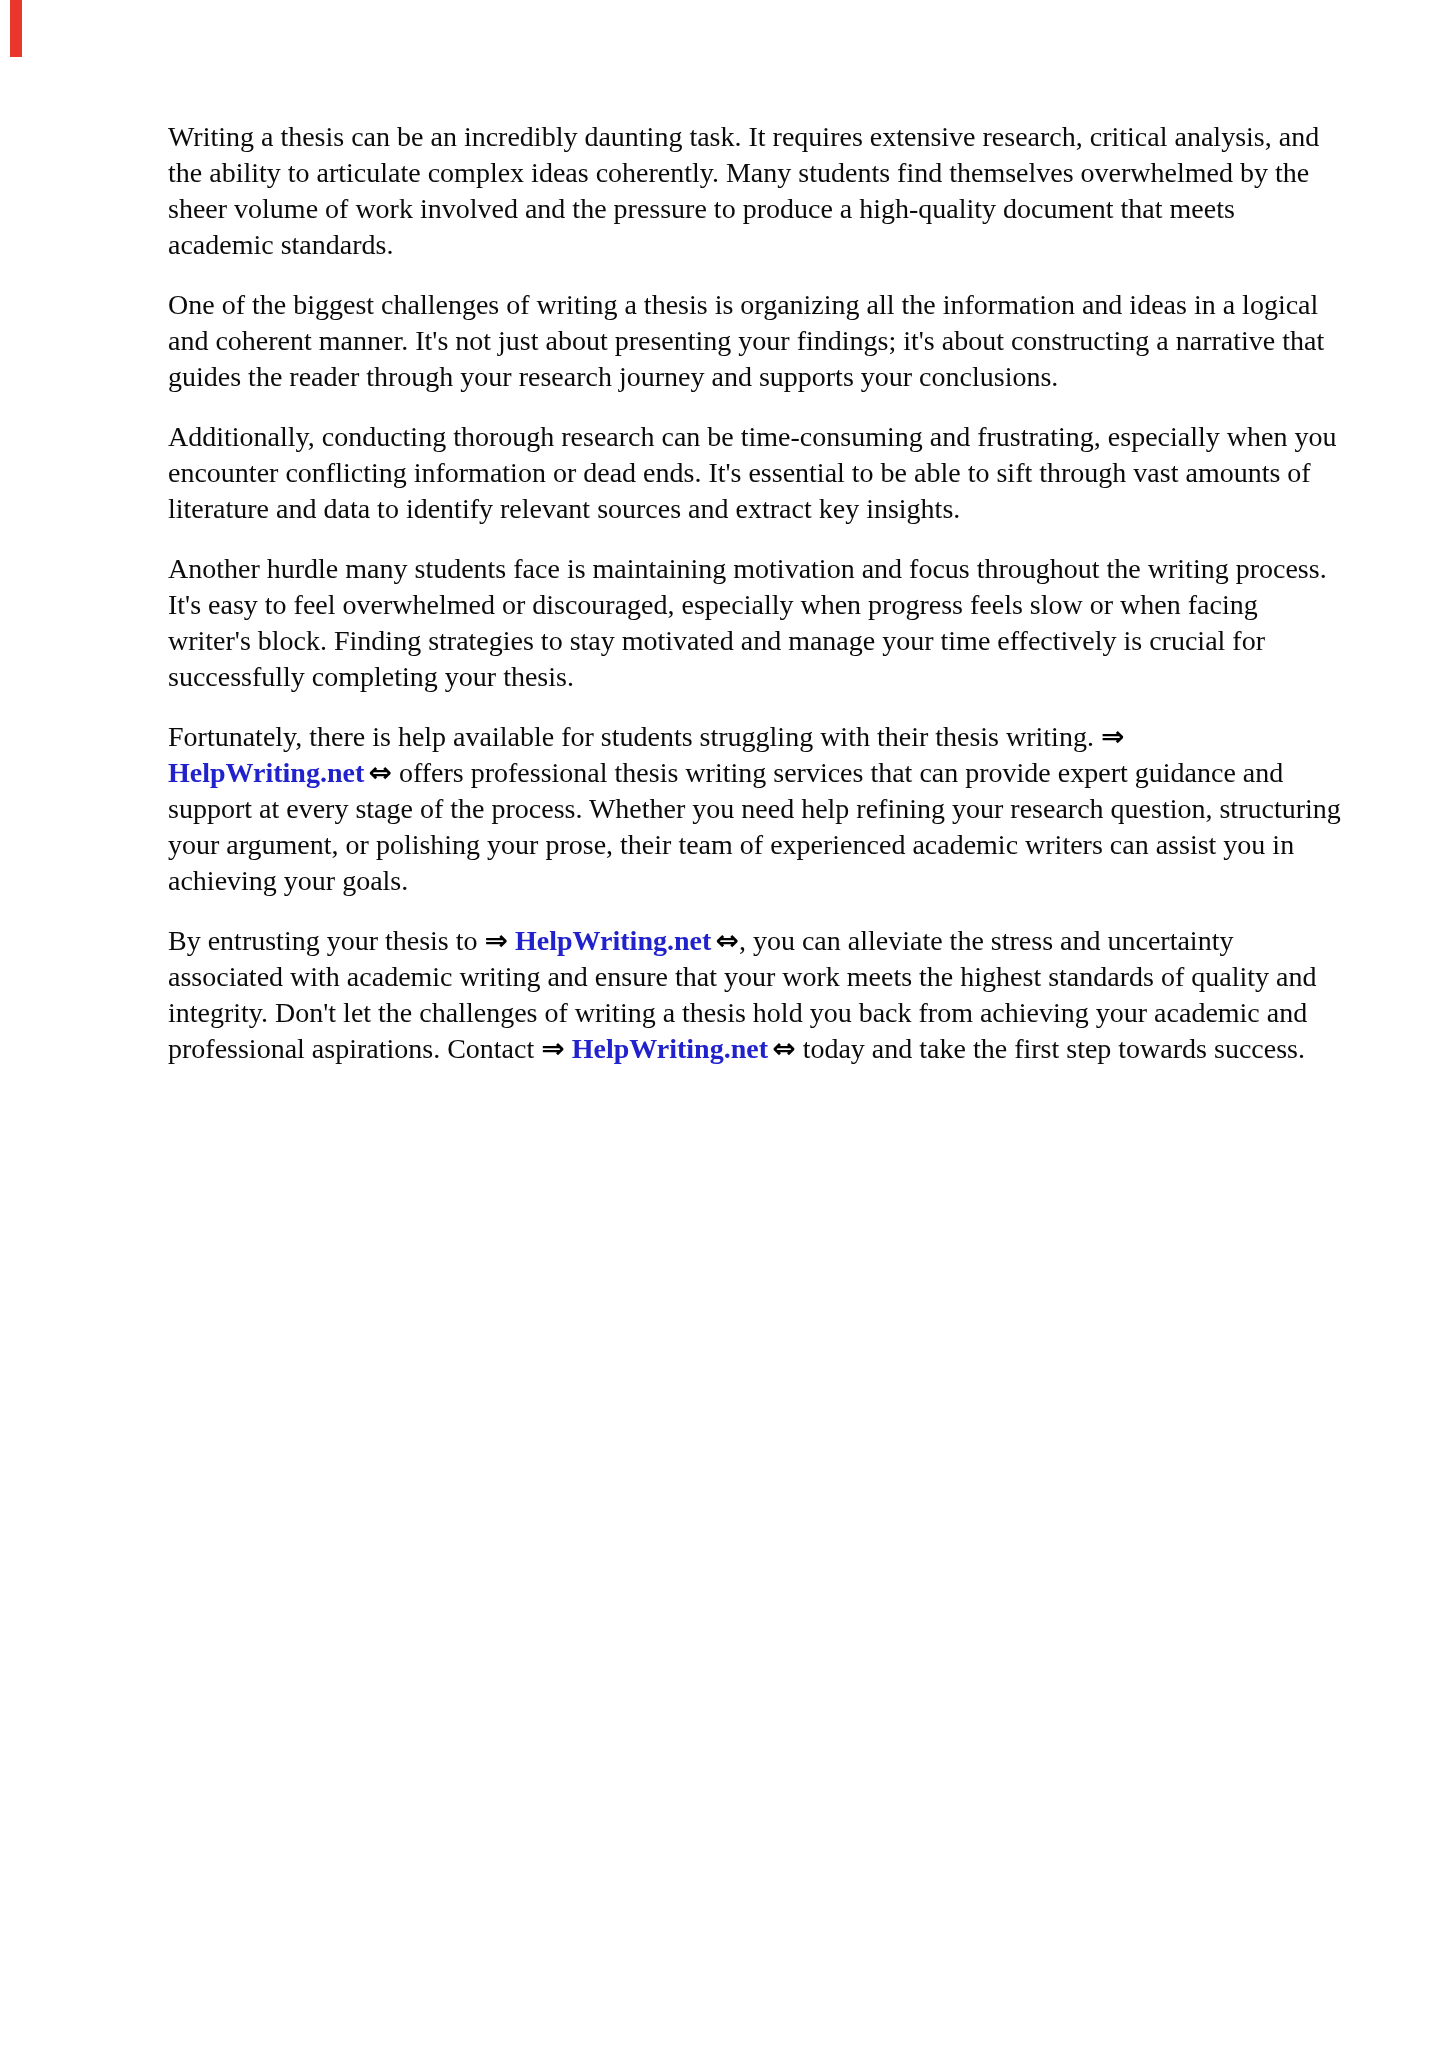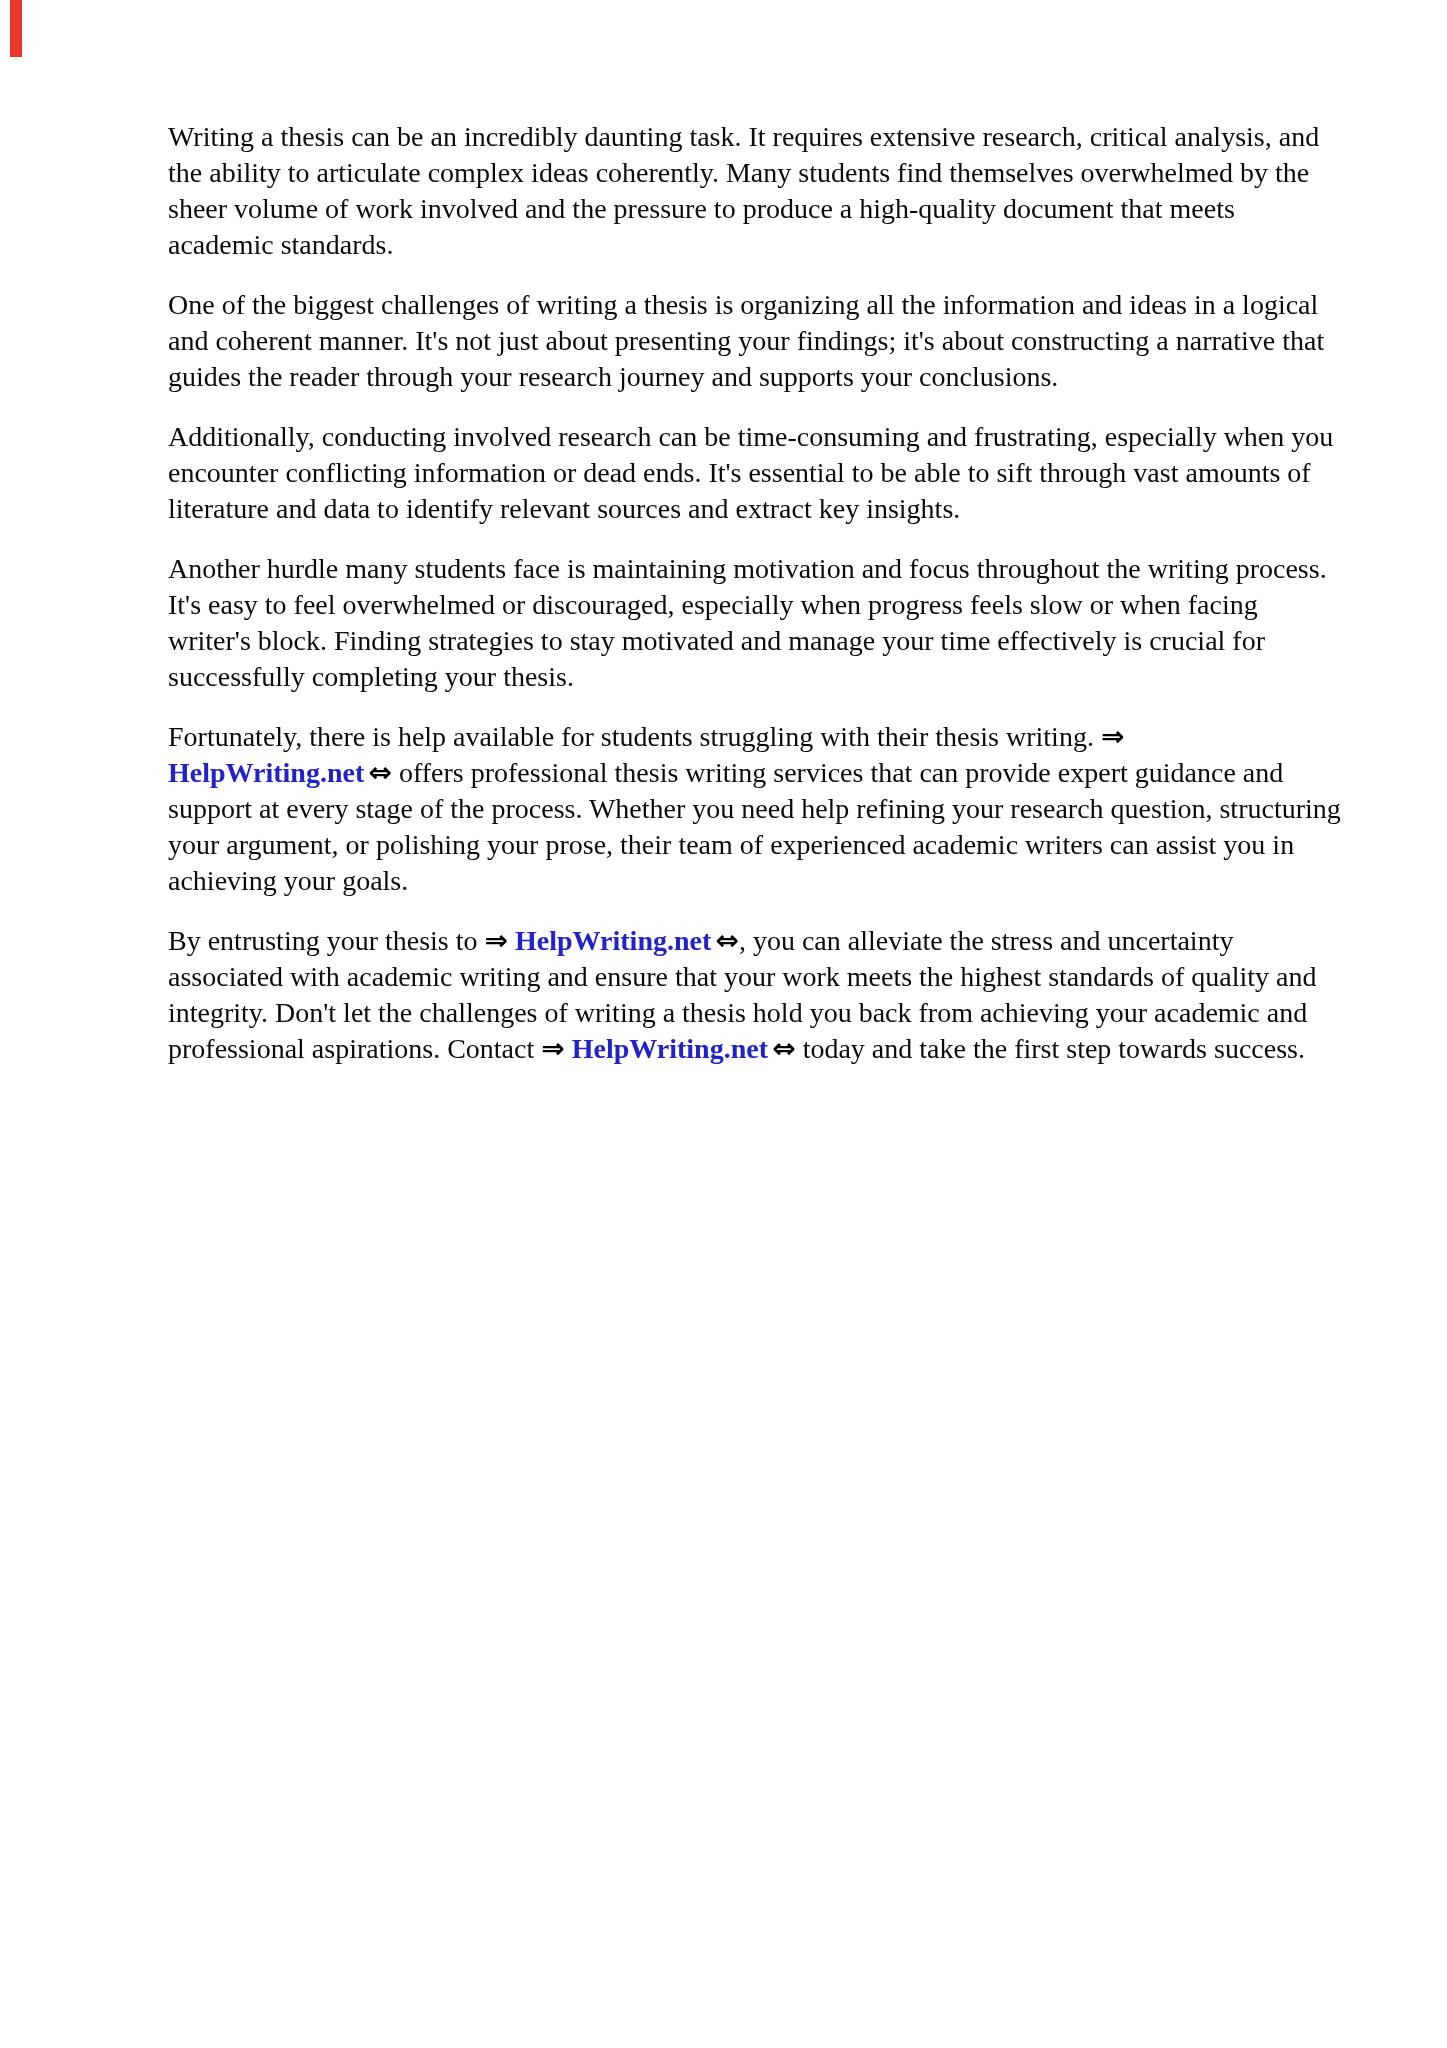--- a/index.html
+++ b/index.html
@@ -57,18 +57,18 @@
   }
 </style>
 </head>
 <body>
 
 <div class="page">
   <div class="ribbon"></div>
   <main class="doc-body">
       <p class="para"><span>Writing a thesis can be an incredibly daunting task. It requires extensive research, critical analysis, and the ability to articulate complex ideas coherently. Many students find themselves overwhelmed by the sheer volume of work involved and the pressure to produce a high-quality document that meets academic standards.</span></p>
       <p class="para"><span>One of the biggest challenges of writing a thesis is organizing all the information and ideas in a logical and coherent manner. It's not just about presenting your findings; it's about constructing a narrative that guides the reader through your research journey and supports your conclusions.</span></p>
-      <p class="para"><span>Additionally, conducting involved research can be time-consuming and frustrating, especially when you encounter conflicting information or dead ends. It's essential to be able to sift through vast amounts of literature and data to identify relevant sources and extract key insights.</span></p>
+      <p class="para"><span>Additionally, conducting thorough research can be time-consuming and frustrating, especially when you encounter conflicting information or dead ends. It's essential to be able to sift through vast amounts of literature and data to identify relevant sources and extract key insights.</span></p>
       <p class="para"><span>Another hurdle many students face is maintaining motivation and focus throughout the writing process. It's easy to feel overwhelmed or discouraged, especially when progress feels slow or when facing writer's block. Finding strategies to stay motivated and manage your time effectively is crucial for successfully completing your thesis.</span></p>
       <p class="para"><span>Fortunately, there is help available for students struggling with their thesis writing. </span><span class="arrow">⇒</span><span> </span><a class="doc-link" href="#">HelpWriting.net</a><span class="arrow arrow-lr">⇔</span><span> offers professional thesis writing services that can provide expert guidance and support at every stage of the process. Whether you need help refining your research question, structuring your argument, or polishing your prose, their team of experienced academic writers can assist you in achieving your goals.</span></p>
       <p class="para"><span>By entrusting your thesis to </span><span class="arrow">⇒</span><span> </span><a class="doc-link" href="#">HelpWriting.net</a><span class="arrow arrow-lr">⇔</span><span>, you can alleviate the stress and uncertainty associated with academic writing and ensure that your work meets the highest standards of quality and integrity. Don't let the challenges of writing a thesis hold you back from achieving your academic and professional aspirations. Contact </span><span class="arrow">⇒</span><span> </span><a class="doc-link" href="#">HelpWriting.net</a><span class="arrow arrow-lr">⇔</span><span> today and take the first step towards success.</span></p>
     </main>
 </div>
 
 </body></html>

